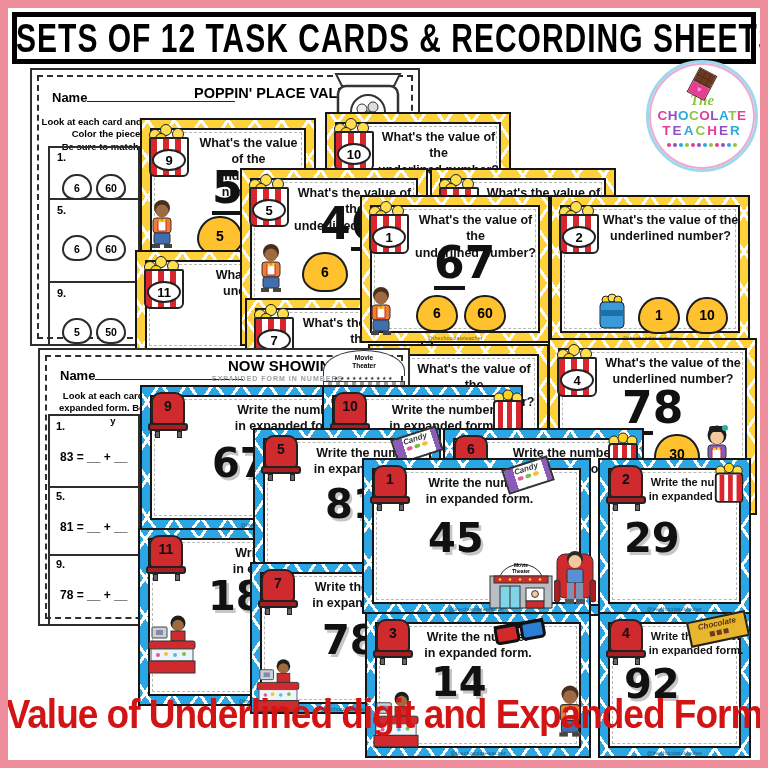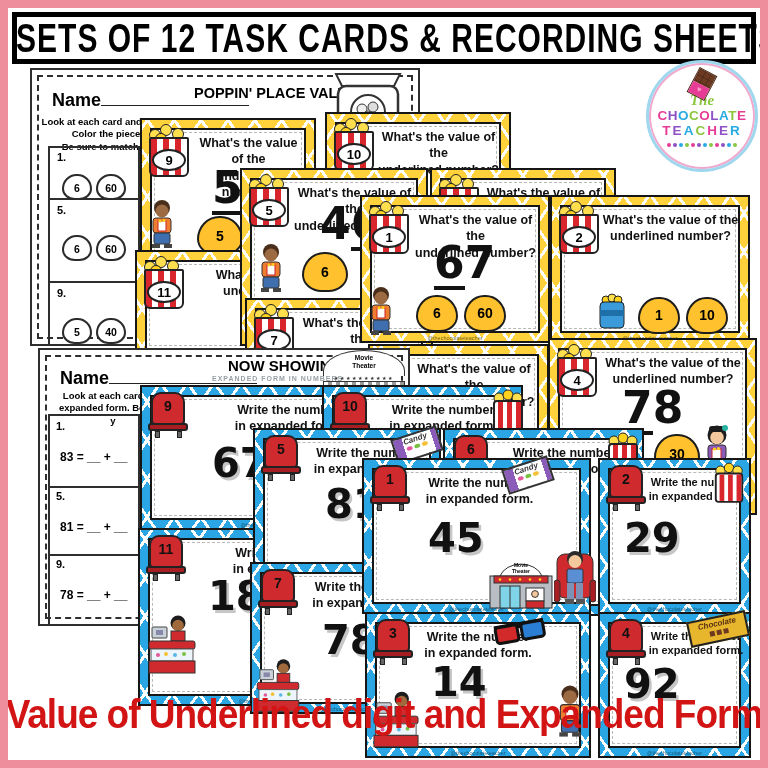--- a/index.html
+++ b/index.html
@@ -4,21 +4,21 @@
 <style>
 html,body{margin:0;padding:0;background:#fff}
 .canvas{position:relative;width:768px;height:768px;background:#fff;overflow:hidden;font-family:"Liberation Sans",sans-serif}
 .frame{position:absolute;inset:0;border:8px solid #ee8e9d;pointer-events:none;z-index:60}
 
 .banner{position:absolute;left:12px;top:12px;width:744px;height:52px;background:#fff;border:5px solid #000;box-sizing:border-box;display:flex;align-items:center;justify-content:center;z-index:30}
 .banner-text{font-weight:bold;font-size:30px;letter-spacing:1px;transform:scaleY(1.35);white-space:nowrap}
 
 .sheet{position:absolute;background:#fff;border:2px solid #2e2e2e;box-sizing:border-box;overflow:hidden}
 .dash{position:absolute;inset:5px;border:2px dashed #2e2e2e;pointer-events:none}
-.nameline{position:absolute;font-weight:bold;font-size:18px;white-space:nowrap}
+.nameline{position:absolute;font-weight:bold;font-size:13px;white-space:nowrap}
 .nameline i{display:inline-block;width:148px;border-bottom:1.5px solid #222;height:11px;font-style:normal}
 .sheet-title{position:absolute;font-weight:bold;font-size:14.5px;white-space:nowrap}
 .sheet-sub{position:absolute;font-weight:bold;font-size:7px;letter-spacing:1px;color:#98a0a4;white-space:nowrap}
 .instr{position:absolute;font-size:9.5px;font-weight:bold;line-height:1.3;text-align:center;overflow:hidden}
 .instr div{white-space:nowrap}
 .grid{position:absolute;border:2px solid #2e2e2e}
 .gv{position:absolute;top:0;bottom:0;left:88px;border-left:2px solid #2e2e2e}
 .gh{position:absolute;left:0;right:0;border-top:2px solid #2e2e2e}
 .glabel{position:absolute;font-weight:bold;font-size:11px}
 .geq{position:absolute;font-weight:bold;font-size:12px;white-space:nowrap}
@@ -185,21 +185,21 @@
         <span class="wscoop">6</span><span class="wscoop">60</span>
       </div>
       <div class="glabel" style="left:92px;top:3px">2.</div>
       <div class="glabel" style="left:7px;top:56px">5.</div>
       <div class="scooprow" style="left:12px;top:87px">
         <span class="wscoop">6</span><span class="wscoop">60</span>
       </div>
       <div class="glabel" style="left:92px;top:56px">6.</div>
       <div class="glabel" style="left:7px;top:139px">9.</div>
       <div class="scooprow" style="left:12px;top:170px">
-        <span class="wscoop">5</span><span class="wscoop">40</span>
+        <span class="wscoop">5</span><span class="wscoop">50</span>
       </div>
       <div class="glabel" style="left:92px;top:139px">1</div>
     </div>
   </div>
 
   <div class="card ycard" style="left:140px;top:118px;width:176px;height:168px">
     <div class="inner"></div>
     <div class="pcb">
         <span class="k k1"></span>
         <span class="k k2"></span>

